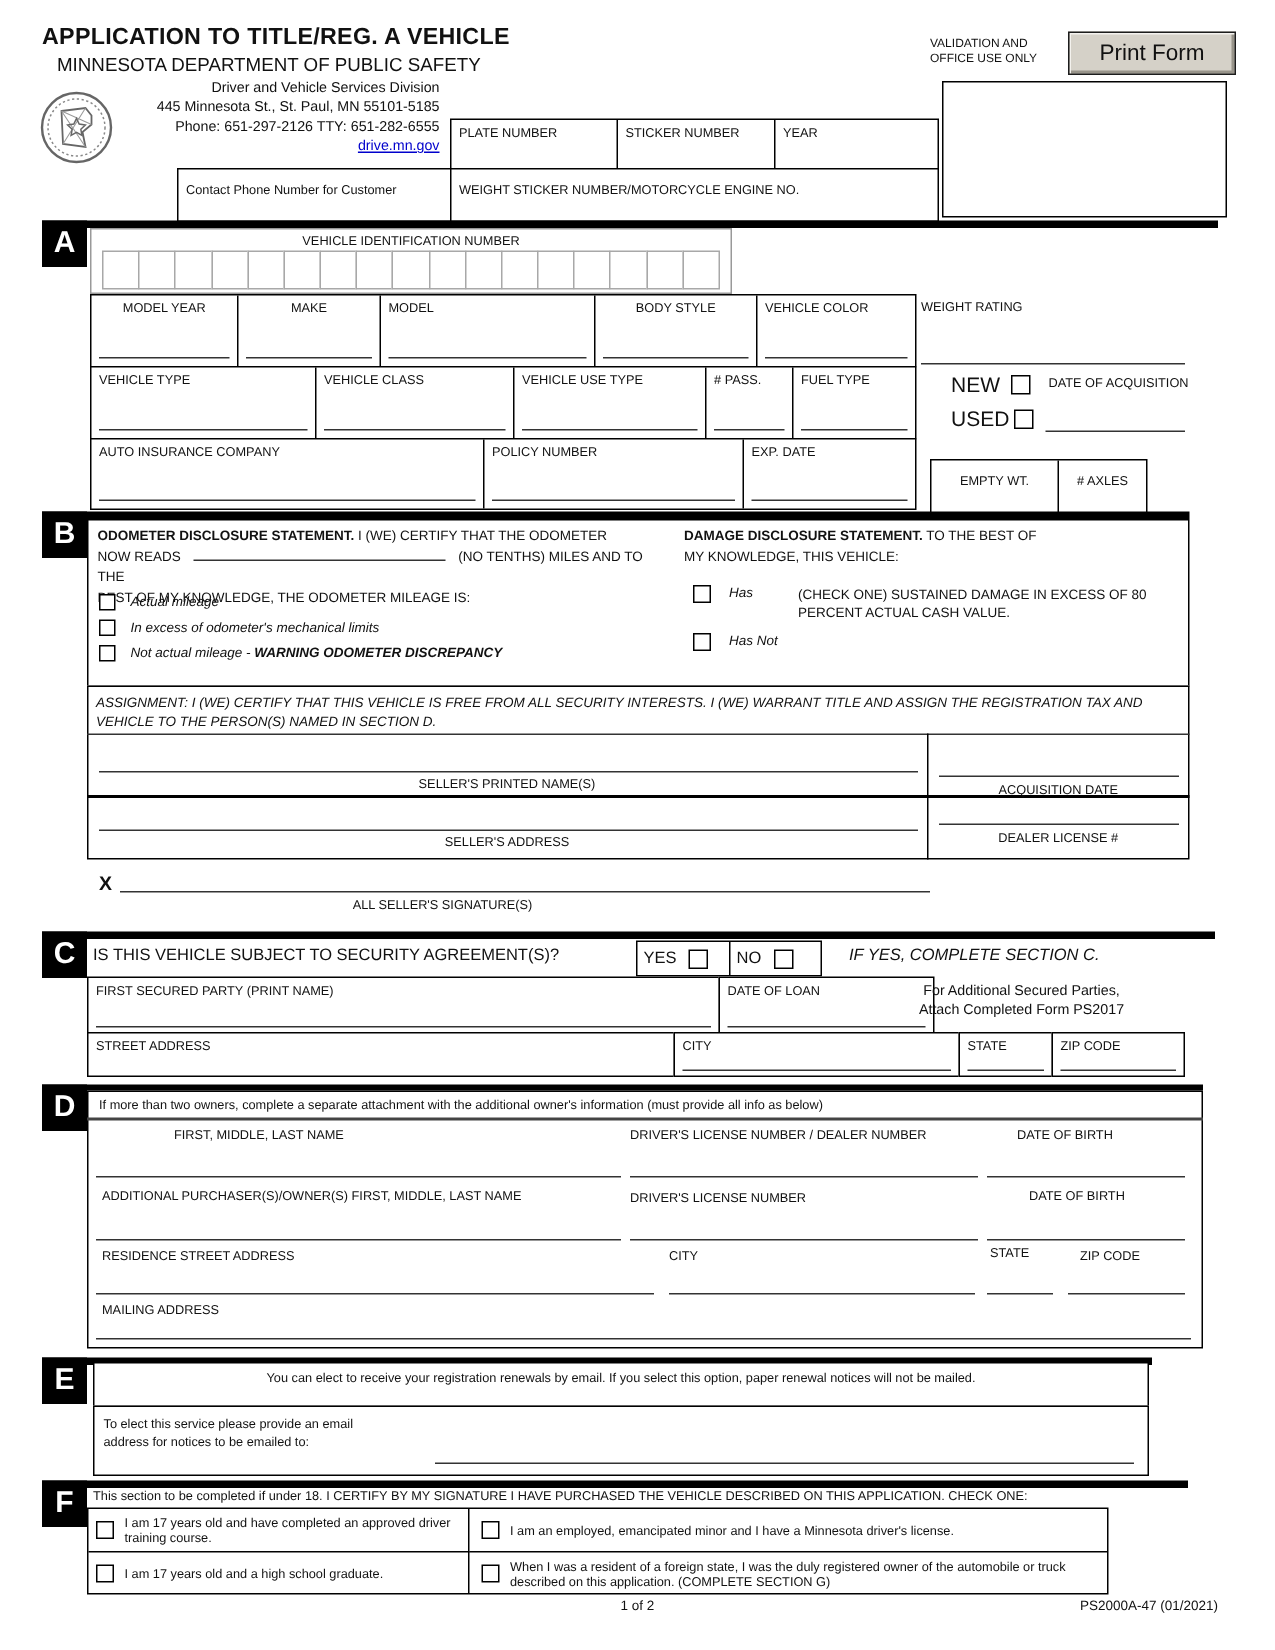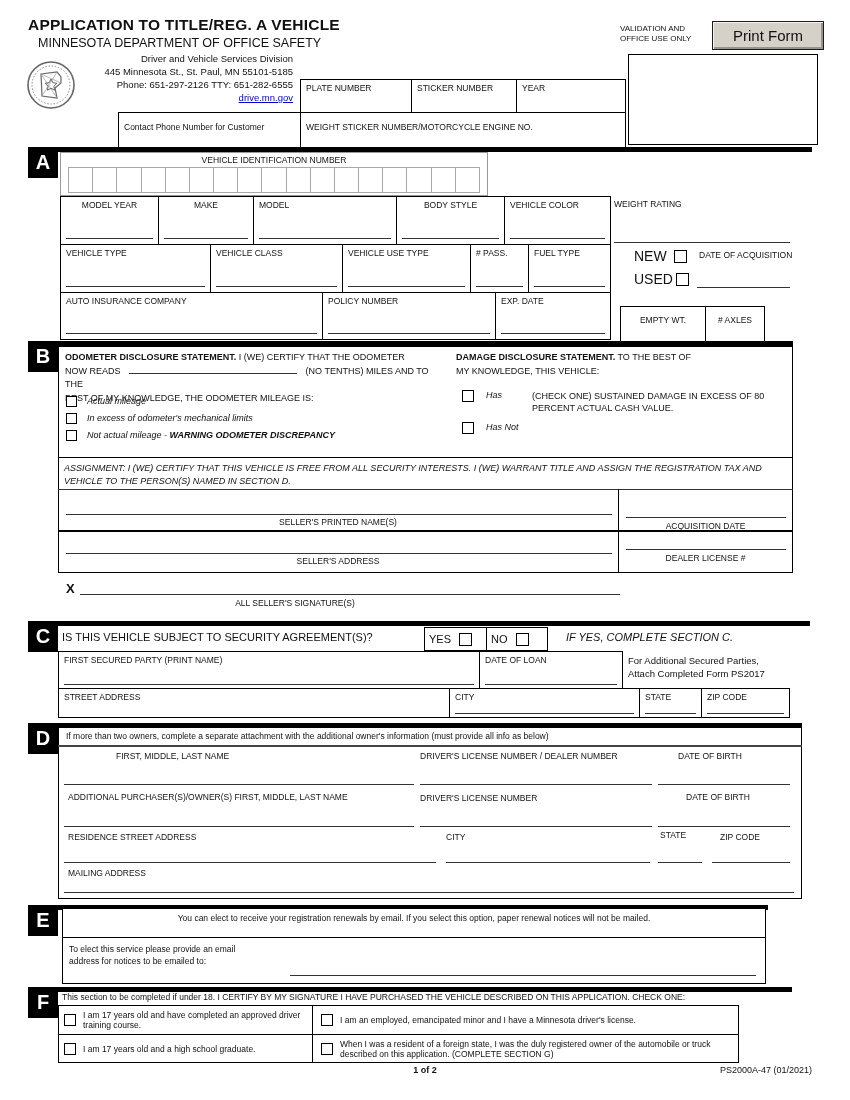--- a/index.html
+++ b/index.html
@@ -32,21 +32,21 @@
   .txt9{font-size:9px;line-height:13.5px;}
   .cbrow{position:absolute;display:flex;align-items:center;gap:10px;}
   .cbrow .cb{width:11px;height:11px;}
 </style>
 </head>
 <body>
 
 <div class="page">
 
   <div class="abs" style="left:28px;top:16px;font-size:15.5px;font-weight:bold;letter-spacing:.2px;">APPLICATION TO TITLE/REG. A VEHICLE</div>
-  <div class="abs" style="left:38px;top:36px;font-size:12.5px;">MINNESOTA DEPARTMENT OF OFFICE SAFETY</div>
+  <div class="abs" style="left:38px;top:36px;font-size:12.5px;">MINNESOTA DEPARTMENT OF PUBLIC SAFETY</div>
 
   <div class="abs" style="left:88px;top:52px;width:205px;text-align:right;font-size:9.5px;line-height:13px;">
     <div>Driver and Vehicle Services Division</div>
     <div>445 Minnesota St., St. Paul, MN 55101-5185</div>
     <div>Phone: 651-297-2126 TTY: 651-282-6555</div>
     <div><a class="link" href="#">drive.mn.gov</a></div>
   </div>
 
   <div class="abs" style="left:26px;top:60px;width:50px;height:50px;">
     <svg width="50" height="50" viewBox="0 0 50 50">
@@ -268,21 +268,21 @@
   <div class="abs it" style="left:566px;top:631px;font-size:11px;">IF YES, COMPLETE SECTION C.</div>
 
   <div class="box" style="left:58px;top:651px;width:422px;height:38px;padding:3px 5px;display:flex;flex-direction:column;">
     <span class="lbl">FIRST SECURED PARTY (PRINT NAME)</span>
     <div class="uline"></div>
   </div>
   <div class="box" style="left:479px;top:651px;width:144px;height:38px;padding:3px 5px;display:flex;flex-direction:column;">
     <span class="lbl">DATE OF LOAN</span>
     <div class="uline"></div>
   </div>
-  <div class="abs" style="left:628px;top:655px;width:170px;font-size:9.5px;line-height:12.5px;">
+  <div class="abs" style="left:596px;top:655px;width:170px;font-size:9.5px;line-height:12.5px;text-align:center;">
     <div>For Additional Secured Parties,</div>
     <div>Attach Completed Form PS2017</div>
   </div>
 
   <div class="box" style="left:58px;top:688px;width:392px;height:30px;padding:3px 5px;display:flex;">
     <span class="lbl">STREET ADDRESS</span>
     <div class="uline"></div>
   </div>
   <div class="box" style="left:449px;top:688px;width:191px;height:30px;padding:3px 5px;display:flex;flex-direction:column;">
     <span class="lbl">CITY</span>
@@ -361,16 +361,16 @@
     <div style="border-right:1px solid #000;border-top:1px solid #000;display:flex;align-items:center;gap:7px;padding:2px 5px;box-sizing:border-box;">
       <span class="cb"></span>
       <span class="lbl">I am 17 years old and a high school graduate.</span>
     </div>
     <div style="border-top:1px solid #000;display:flex;align-items:center;gap:7px;padding:2px 8px;box-sizing:border-box;">
       <span class="cb"></span>
       <span class="lbl">When I was a resident of a foreign state, I was the duly registered owner of the automobile or truck described on this application. (COMPLETE SECTION G)</span>
     </div>
   </div>
 
-  <div class="abs" style="left:385px;top:1065px;width:80px;text-align:center;font-size:9px;font-weight:bold;">1 of 2</div>
+  <div class="abs" style="left:385px;top:1065px;width:80px;text-align:center;font-size:9px;">1 of 2</div>
   <div class="abs" style="left:660px;top:1065px;width:152px;text-align:right;font-size:9px;">PS2000A-47 (01/2021)</div>
 
 </div>
 
 </body></html>

